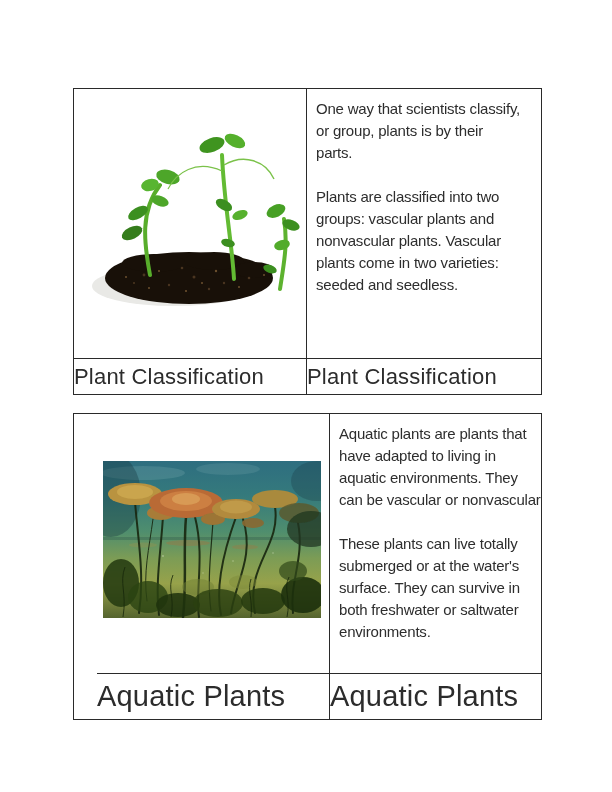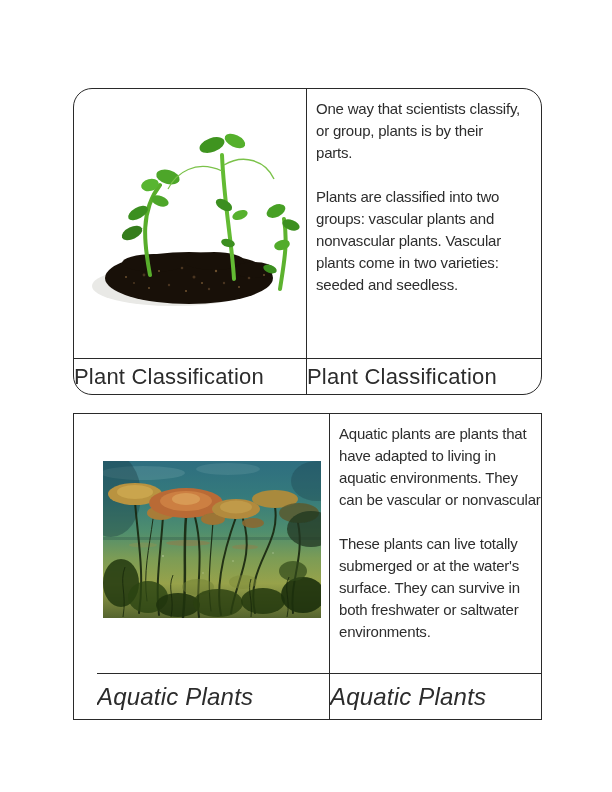--- a/index.html
+++ b/index.html
@@ -16,21 +16,21 @@
   .card {
     position: absolute;
     left: 73px;
     width: 469px;
     height: 307px;
     border: 1.5px solid #2a2a2a;
     display: grid;
     grid-template-columns: 233px 1fr;
     background: #ffffff;
   }
-  .card-1 { top: 88px;  grid-template-rows: 1fr 36px; border-radius: 19px; }
+  .card-1 { top: 88px;  grid-template-rows: 1fr 36px; }
   .card-2 { top: 413px; grid-template-rows: 1fr 46px; padding-left: 23px; }
   .img-cell {
     border-right: 1.5px solid #2a2a2a;
     position: relative;
     overflow: hidden;
   }
   .text-cell {
     padding: 9px 3px 0 9px;
     overflow: hidden;
   }
@@ -43,21 +43,21 @@
   }
   .label-cell {
     border-top: 1.5px solid #2a2a2a;
     display: flex;
     align-items: center;
     justify-content: flex-start;
     overflow: hidden;
   }
   .label-cell.left { border-right: 1.5px solid #2a2a2a; }
   .card-1 .label-text { font-size: 22px; letter-spacing: 0.2px; }
-  .card-2 .label-text { font-size: 24px; letter-spacing: 0.2px; font-style: italic; }
+  .card-2 .label-text { font-size: 29px; letter-spacing: 0.2px; }
   .label-text { color: #2c2c2c; white-space: nowrap; }
   .photo-svg { position: absolute; display: block; }
   .seedlings-svg { left: 0; top: 4px; }
   .aquatic-svg { left: 6px; top: 47px; }
 </style>
 </head>
 <body>
 
 <div class="page">
 

